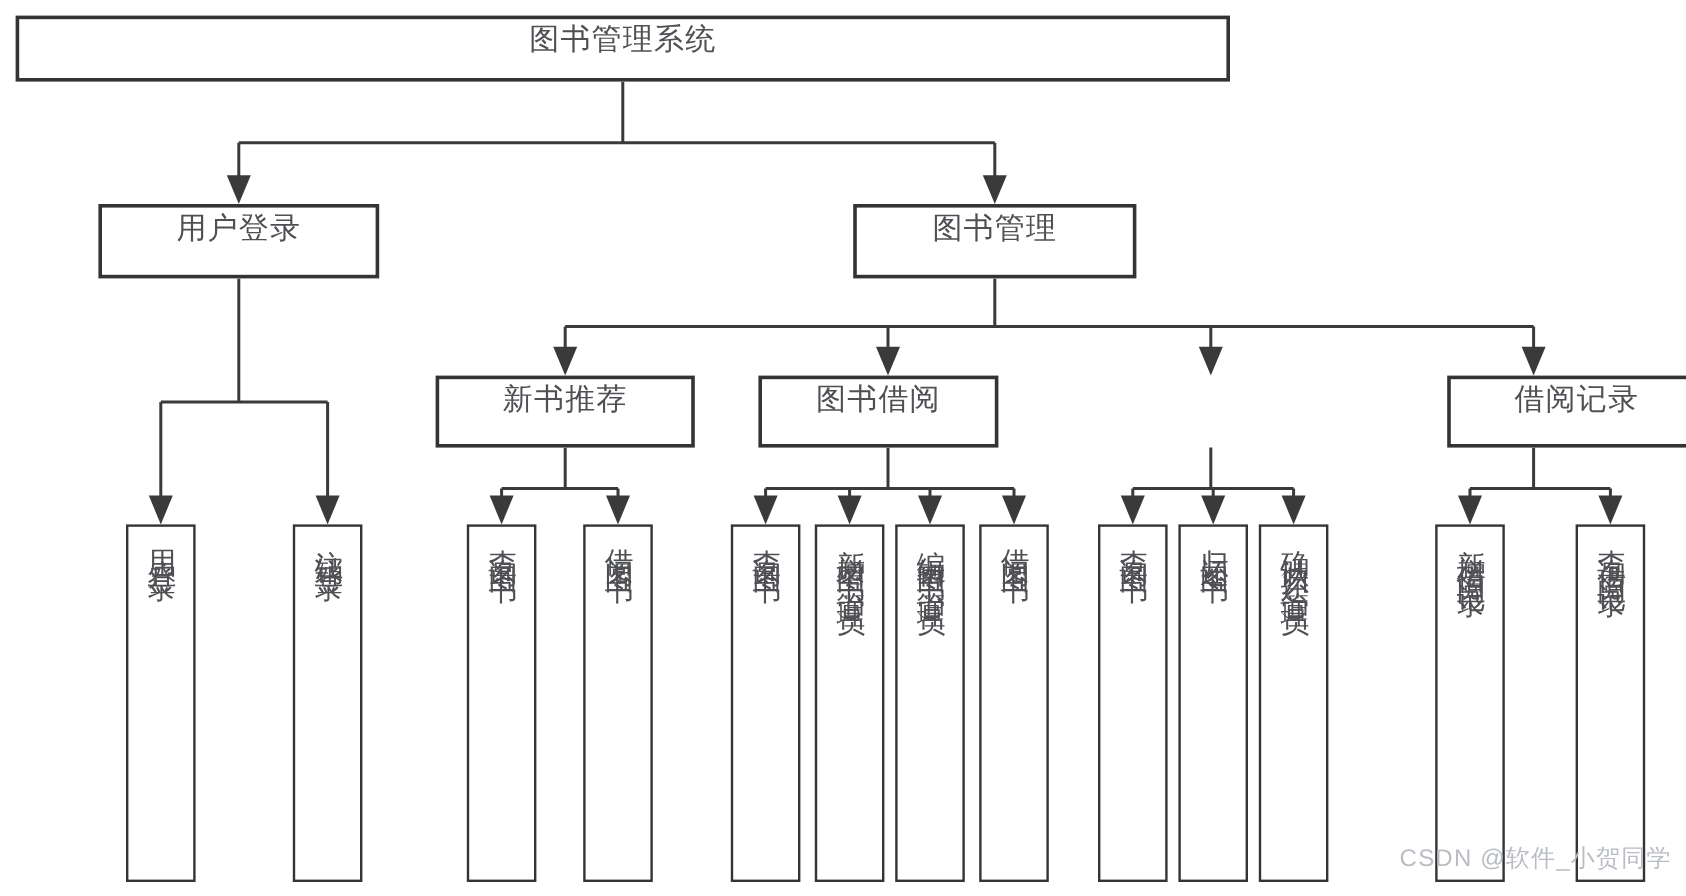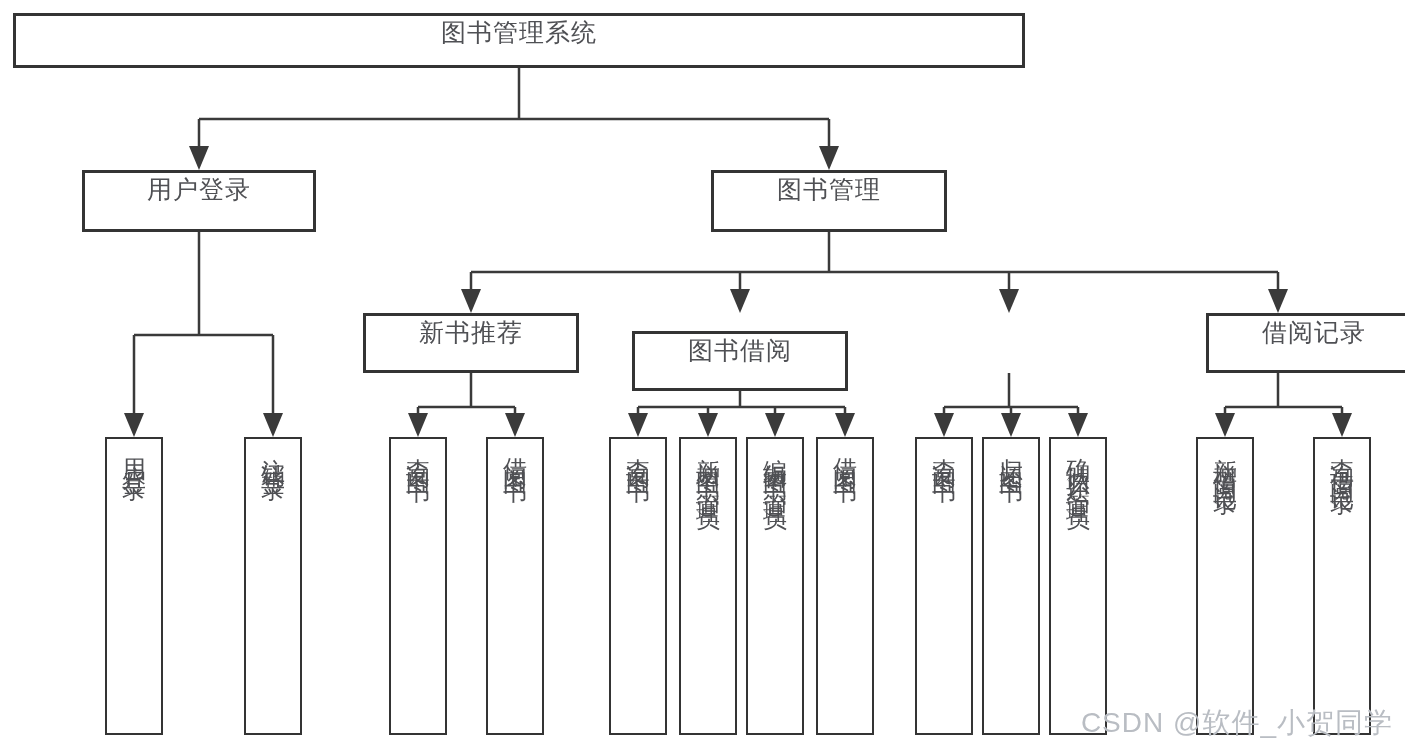--- a/index.html
+++ b/index.html
@@ -34,22 +34,22 @@
     writing-mode:vertical-rl;
     text-orientation:mixed;
     font-size:24px;
     letter-spacing:7px;
     line-height:1;
     color:var(--text);
     white-space:nowrap;
   }
   #watermark{
     position:absolute;
-    right:12px;bottom:5px;
-    font-size:28px;
+    right:12px;bottom:18px;
+    font-size:20px;
     color:var(--wm);
     letter-spacing:1px;
     pointer-events:none;
   }
 </style>
 </head>
 <body>
 
 <div id="canvas">
 
@@ -92,21 +92,21 @@
   <div class="node h-node" style="left:82px;top:170px;width:234px;height:62px">
     <span>用户登录</span>
   </div>
   <div class="node h-node" style="left:363px;top:313px;width:216px;height:60px">
     <span>新书推荐</span>
   </div>
 
   <div class="node h-node" style="left:711px;top:170px;width:236px;height:62px">
     <span>图书管理</span>
   </div>
-  <div class="node h-node" style="left:632px;top:331px;width:216px;height:60px">
+  <div class="node h-node" style="left:632px;top:313px;width:200px;height:60px">
     <span>图书借阅</span>
   </div>
   <div class="node h-node" style="left:1206px;top:313px;width:216px;height:60px">
     <span>借阅记录</span>
   </div>
 
   <div class="node leaf" style="left:105px;top:437px;width:58px;height:298px">
     <span class="v-label">用户登录</span>
   </div>
   <div class="node leaf" style="left:244px;top:437px;width:58px;height:298px">

